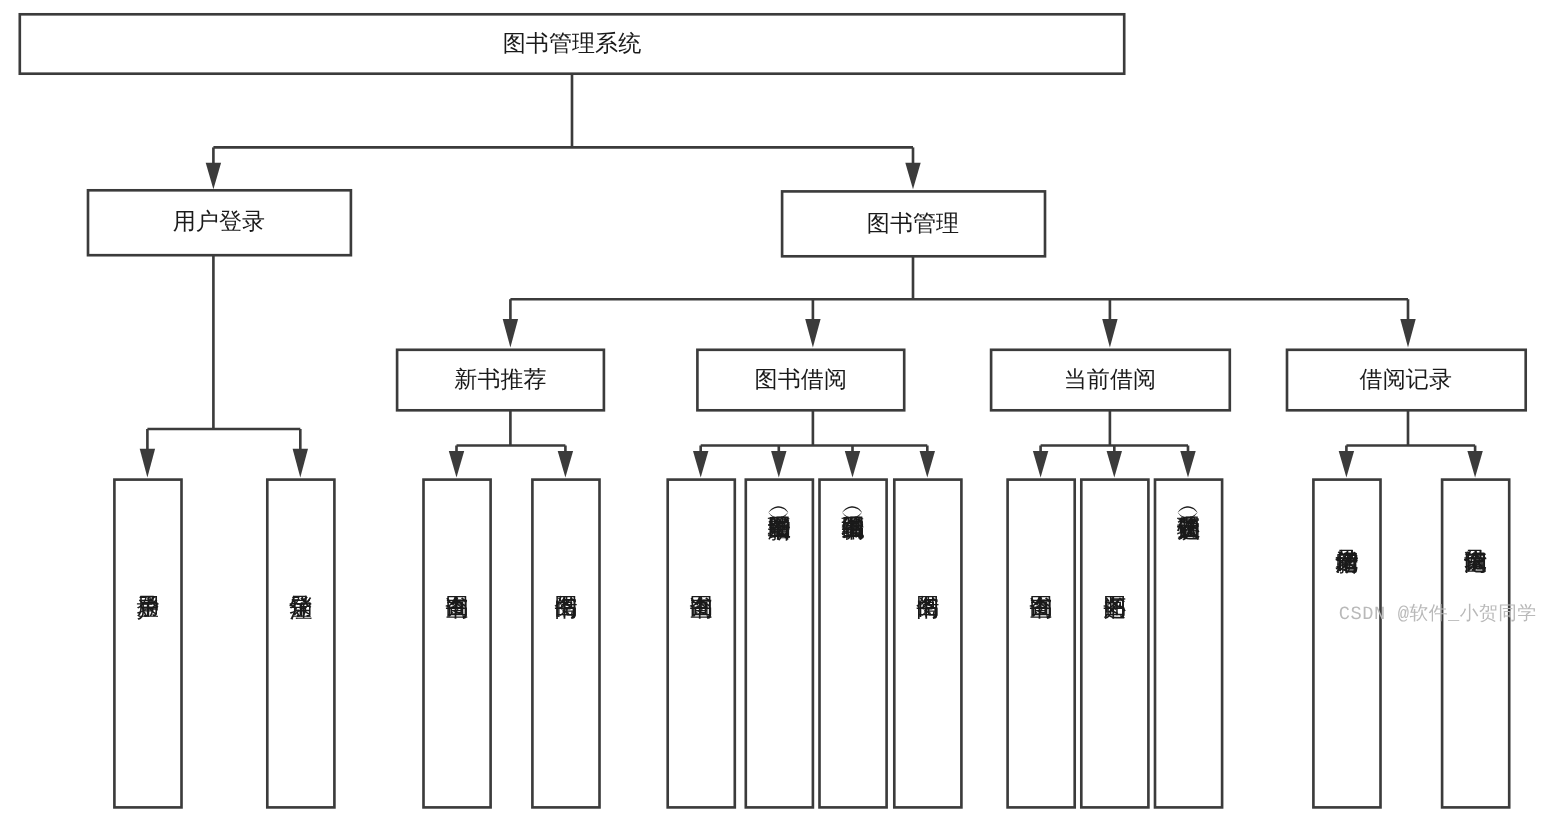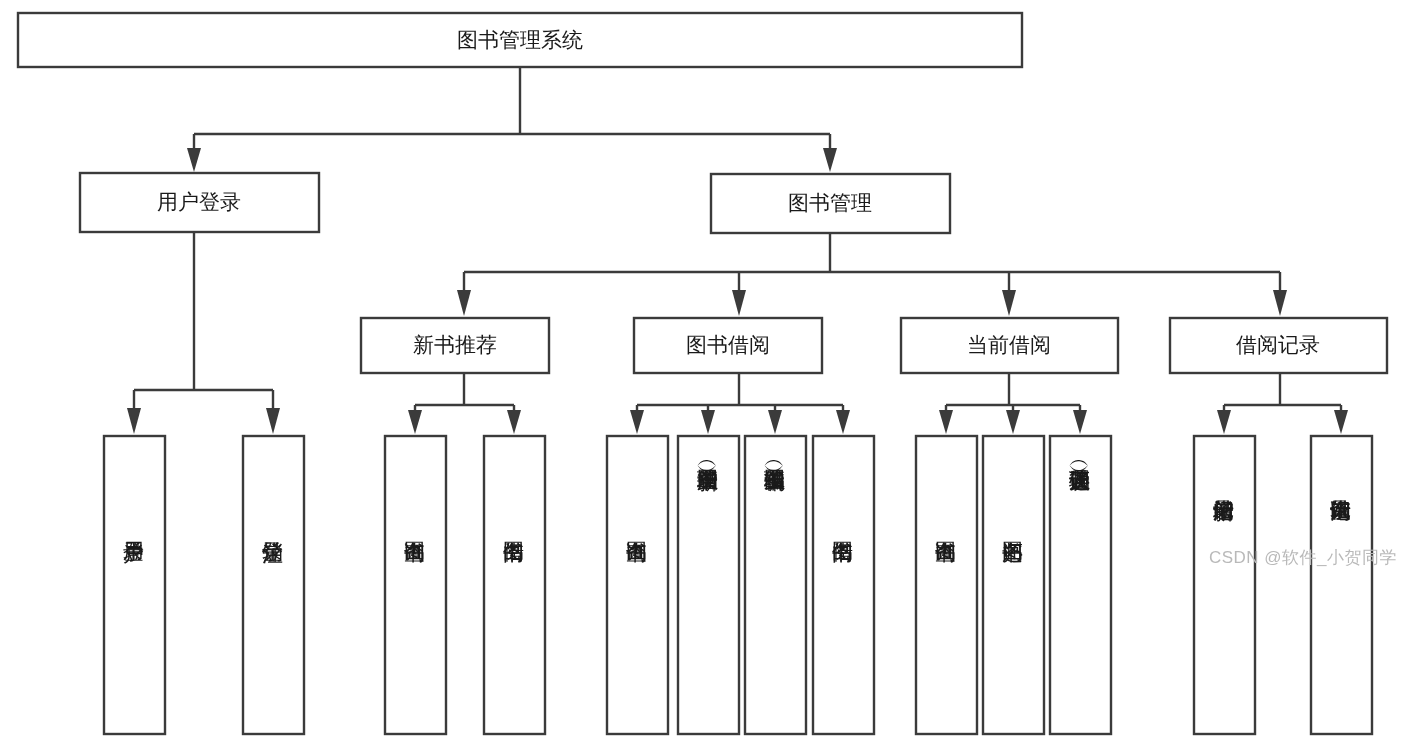--- a/index.html
+++ b/index.html
@@ -51,21 +51,21 @@
   .node-label-v {
     font-family: "Liberation Sans", "DejaVu Sans", sans-serif;
     font-size: 21px;
     fill: #1a1a1a;
     text-anchor: middle;
   }
   .watermark {
     position: absolute;
     right: 8px;
     bottom: 5px;
-    font-family: Liberation Sans, sans-serif;
+    font-family: Liberation Mono, monospace;
     font-size: 17px;
     color: #b9b9b9;
     letter-spacing: 0.5px;
     white-space: nowrap;
     user-select: none;
   }
 </style>
 </head>
 <body>
 

